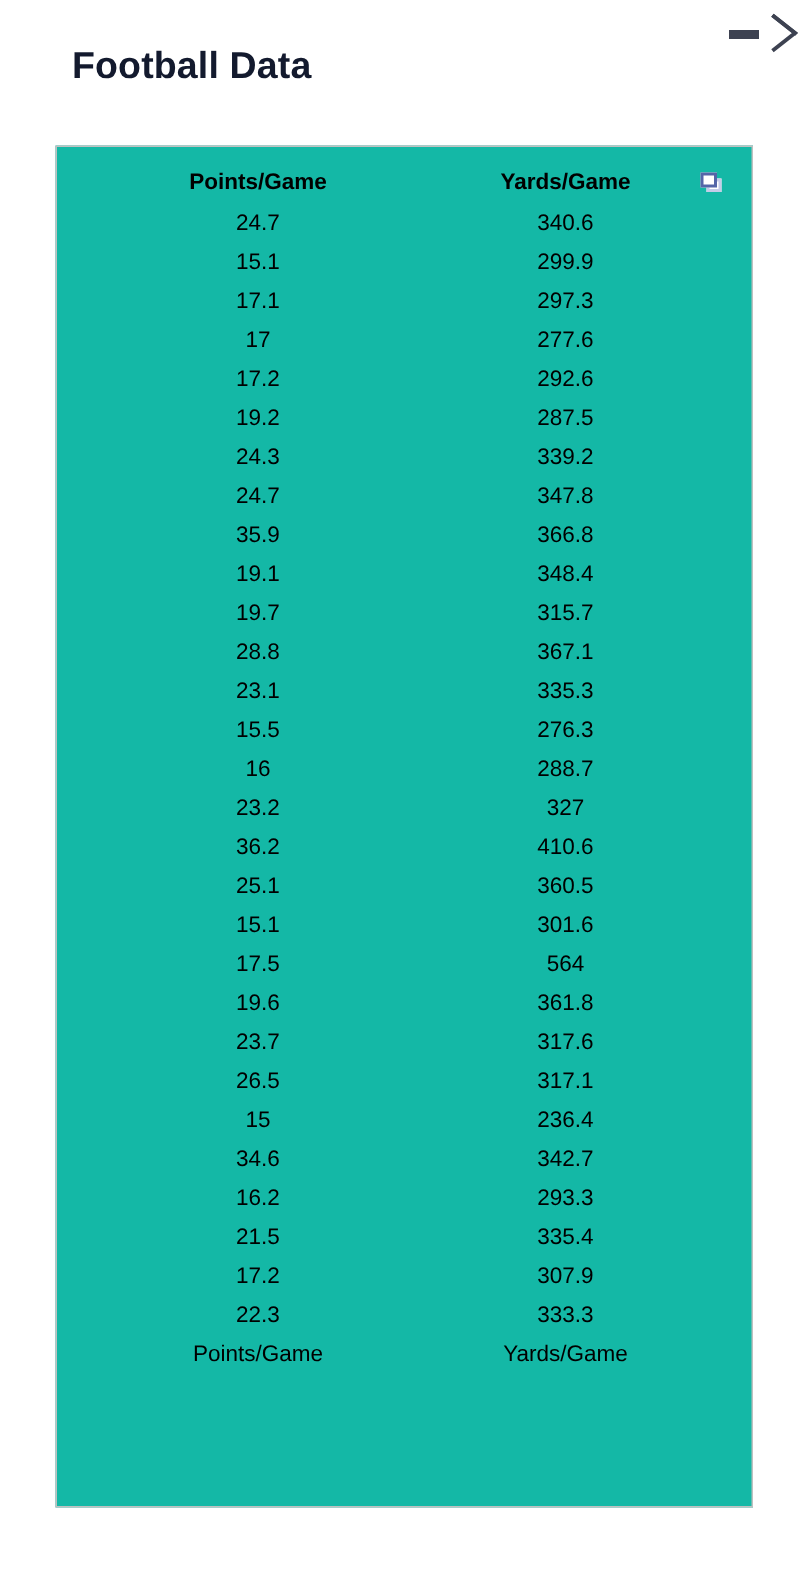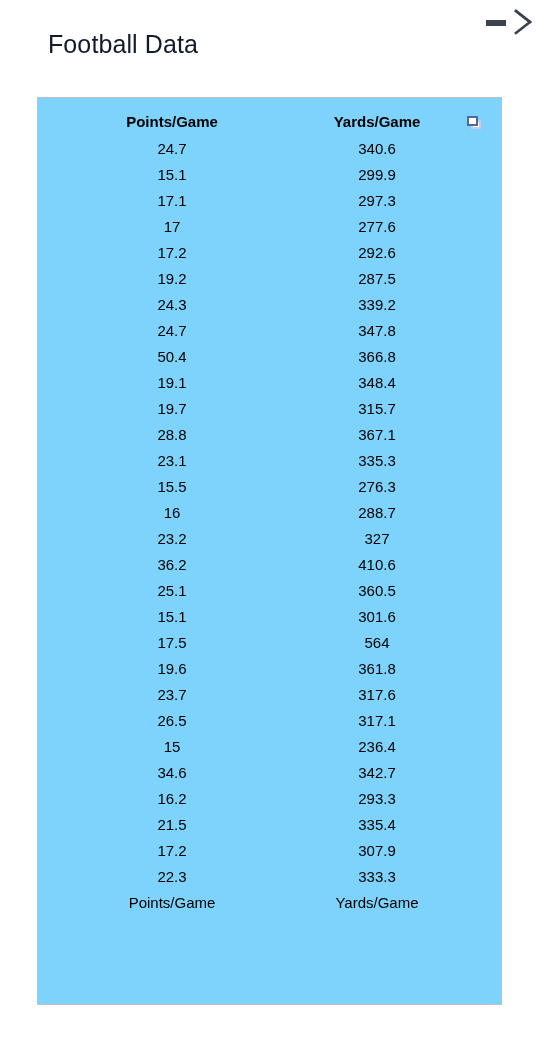--- a/index.html
+++ b/index.html
@@ -59,34 +59,34 @@
   }
 
   
   #page-title {
     position: absolute;
     left: 48px;
     top: 28px;
     font-size: 25px;
     line-height: 32px;
     color: #131a2e;
-    font-weight: 400;
+    font-weight: 700;
     letter-spacing: 0.1px;
     white-space: nowrap;
   }
 
   
   #data-table-frame {
     position: absolute;
     left: 37px;
     top: 97px;
     width: 465px;
     height: 908px;
     border: 1px solid #c0c0c0;
-    background: #7dd3fc;
+    background: #14b8a6;
     box-sizing: border-box;
     overflow: hidden;
   }
   table.data-table {
     border-collapse: collapse;
     width: 100%;
     table-layout: fixed;
     margin-top: 10px;
   }
   table.data-table col.c-points  { width: 268px; }
@@ -230,21 +230,21 @@
           <td class="col-points">24.3</td>
           <td class="col-yards">339.2</td>
           <td class="col-actions"></td>
         </tr>
         <tr>
           <td class="col-points">24.7</td>
           <td class="col-yards">347.8</td>
           <td class="col-actions"></td>
         </tr>
         <tr>
-          <td class="col-points">50.4</td>
+          <td class="col-points">35.9</td>
           <td class="col-yards">366.8</td>
           <td class="col-actions"></td>
         </tr>
         <tr>
           <td class="col-points">19.1</td>
           <td class="col-yards">348.4</td>
           <td class="col-actions"></td>
         </tr>
         <tr>
           <td class="col-points">19.7</td>

